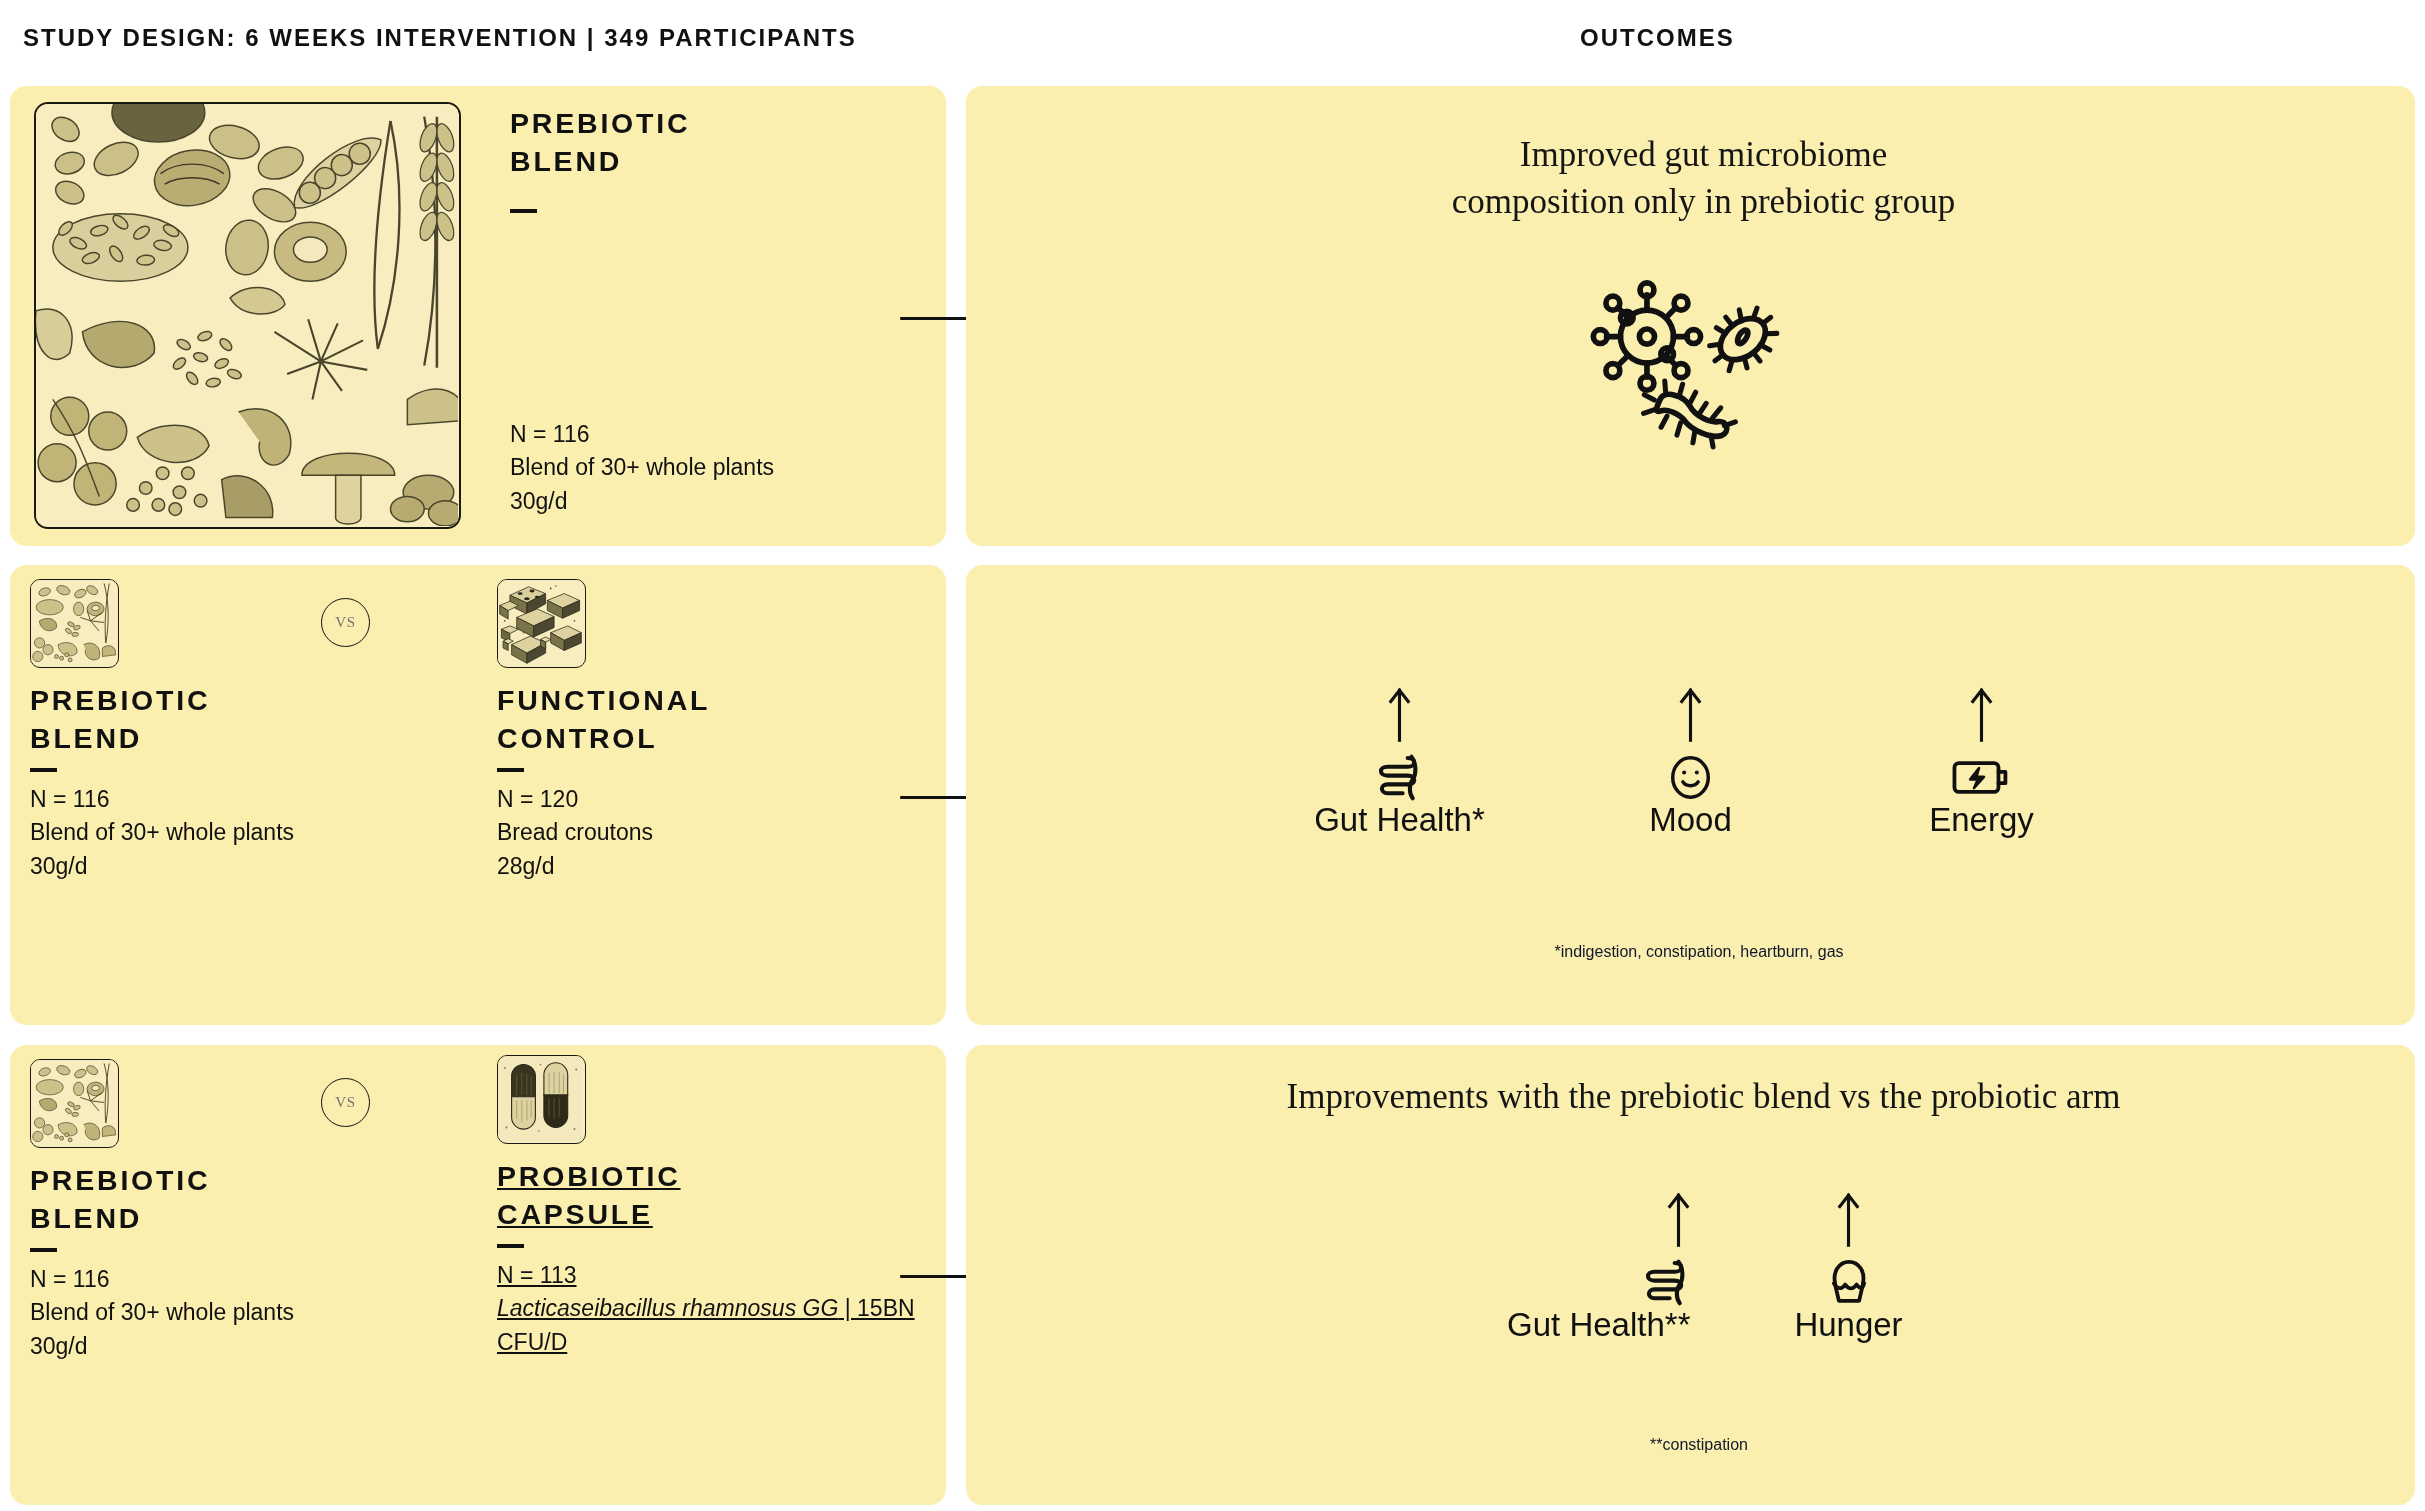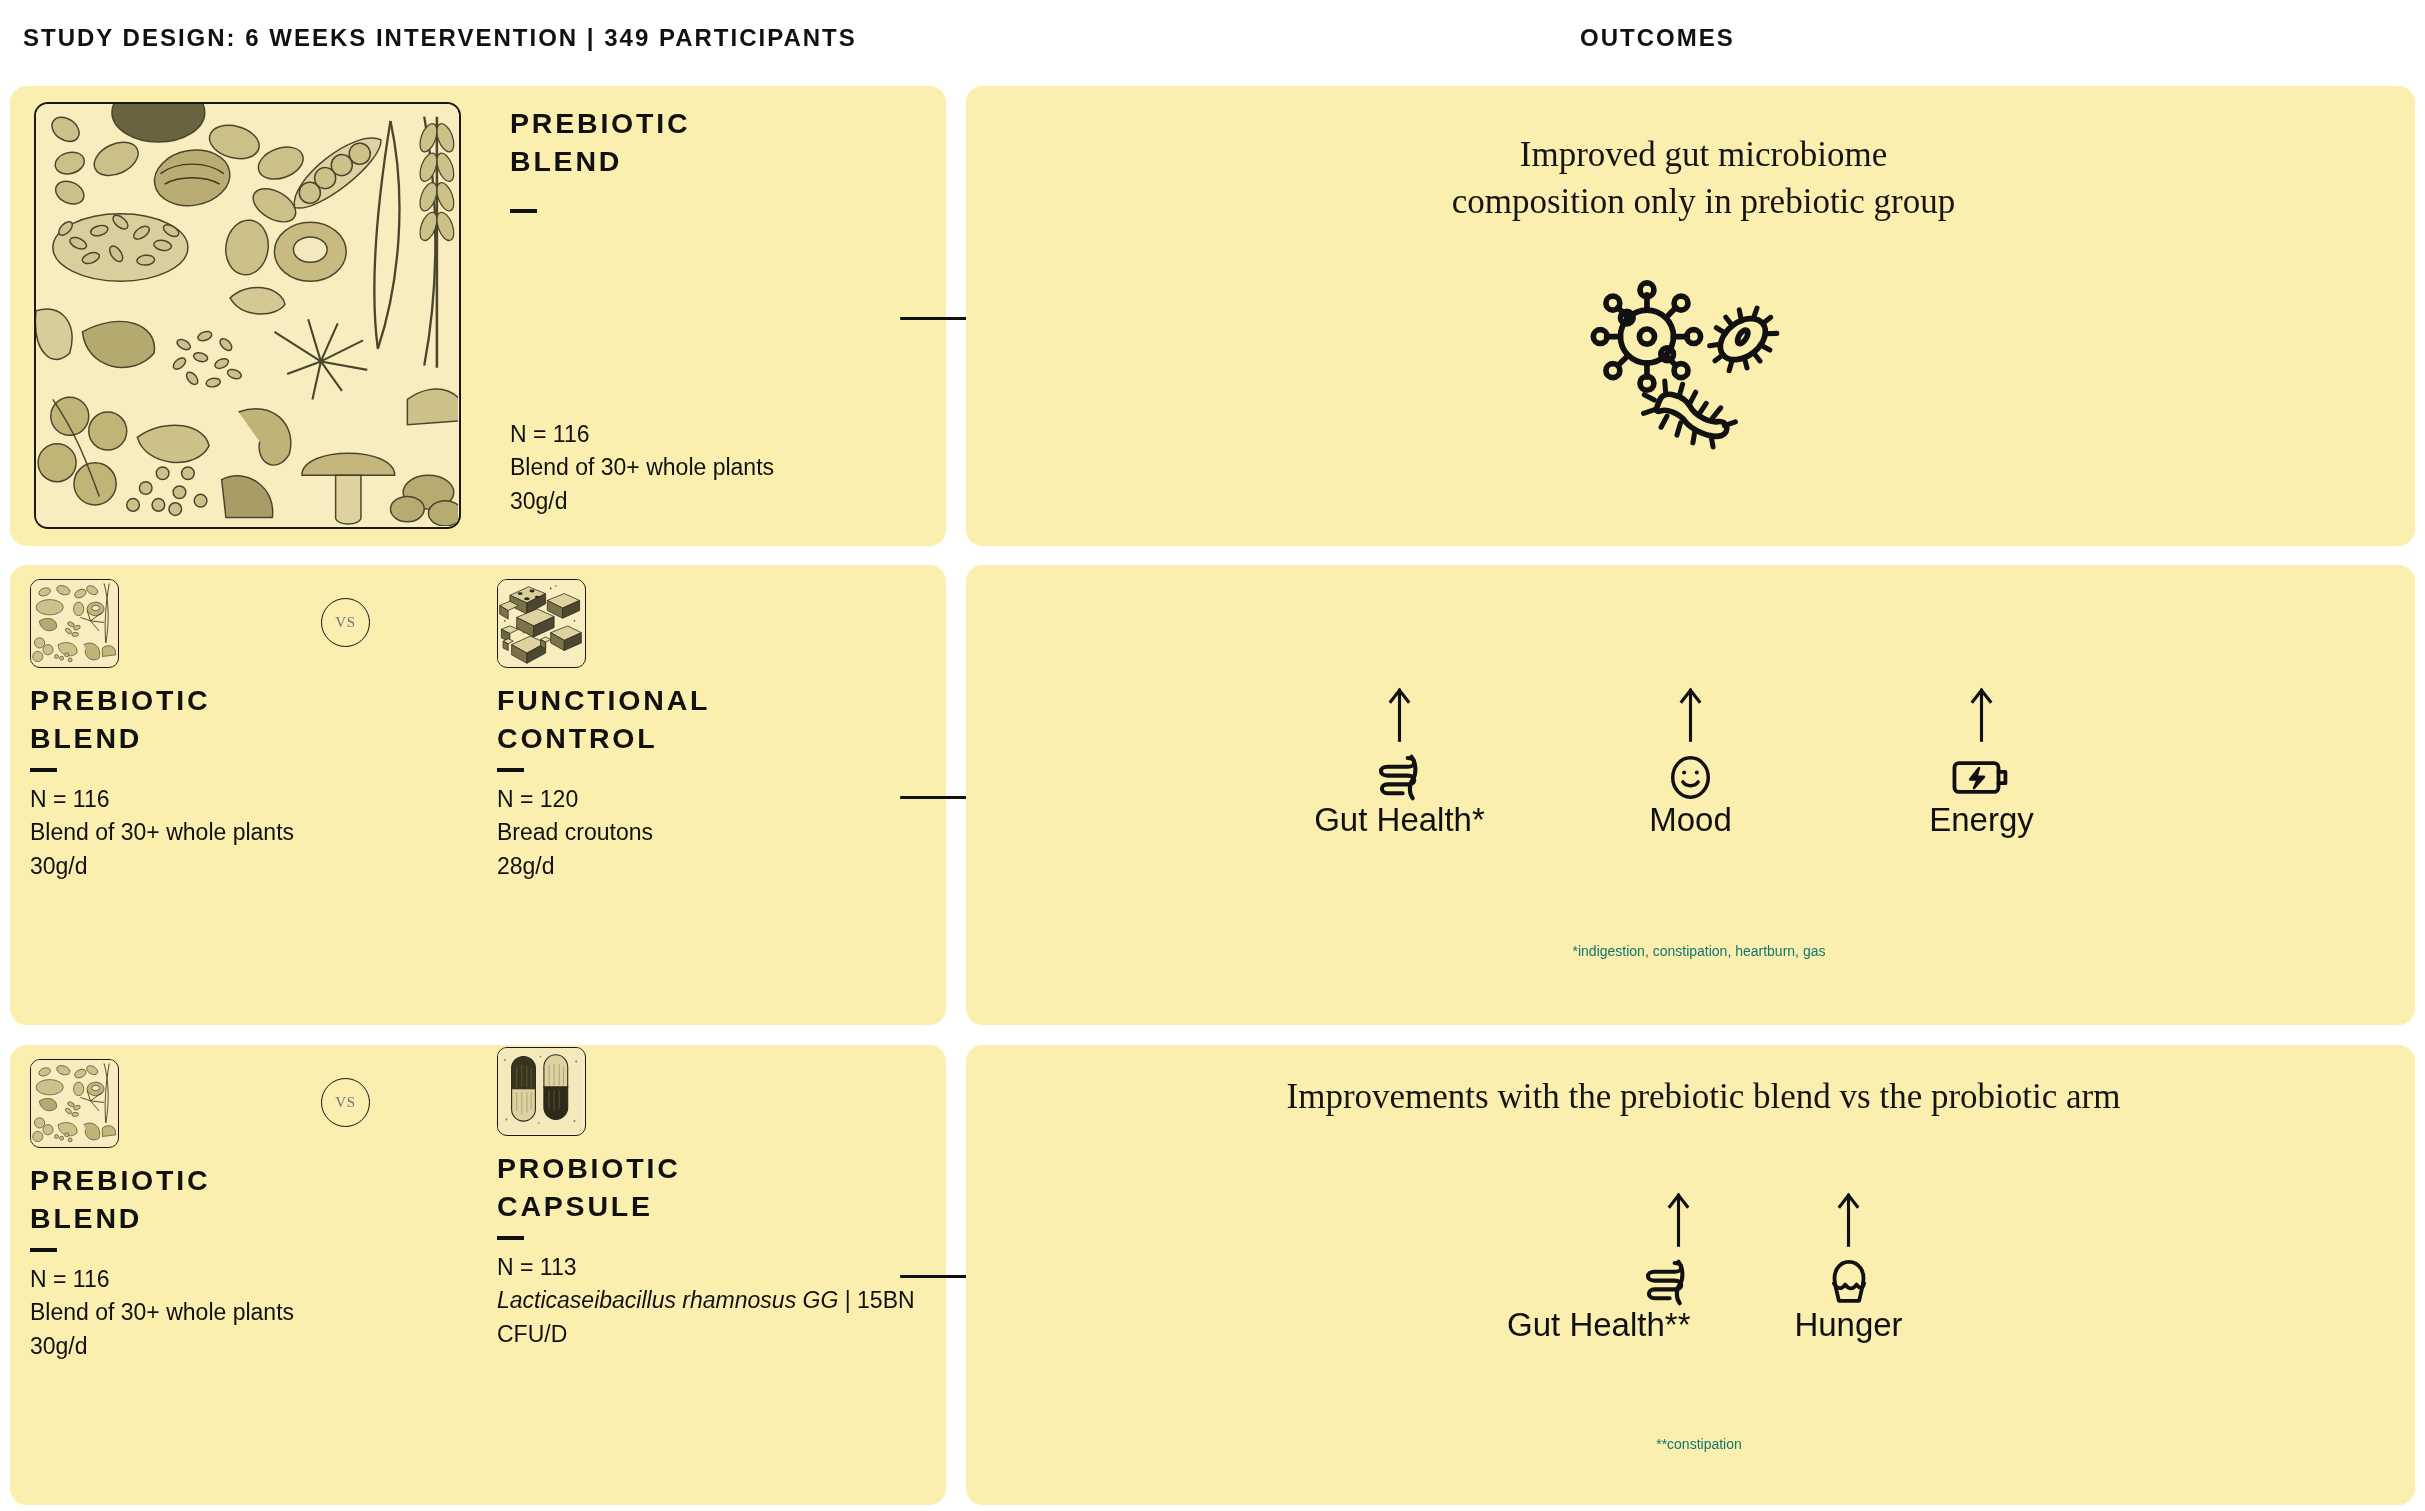--- a/index.html
+++ b/index.html
@@ -136,22 +136,22 @@
   .oc-icon  { height: 48px; display:flex; align-items:center; justify-content:center; }
   .oc-label {
     font-size: 33px;
     color: #111;
     white-space: nowrap;
   }
   .footnote {
     position: absolute;
     left: 17px; right: 0;
     text-align: center;
-    font-size: 14px;
-    color: #0f766e;
+    font-size: 16px;
+    color: #0f172a;
   }
   .microbes { position: absolute; left: 0; right: 0; display: flex; justify-content: center; }
 </style>
 </head>
 <body>
 
 <div class="page">
 
   <div class="col-header" id="hdr-design">STUDY DESIGN: 6 WEEKS INTERVENTION | 349 PARTICIPANTS</div>
   <div class="col-header" id="hdr-outcomes">OUTCOMES</div>
@@ -625,21 +625,21 @@
       <div class="rule"></div>
       <div class="arm-meta">
         <div>N = 116</div>
         <div>Blend of 30+ whole plants</div>
         <div>30g/d</div>
       </div>
     </div>
 
     <div class="vs-badge" style="left:311px; top:33px;">VS</div>
 
-    <div class="arm-col" style="left:487px; top:2px;">
+    <div class="arm-col" style="left:487px; top:10px;text-decoration:underline;">
       <div class="thumb-sm" style="position:relative; left:0; top:0;">
         <svg width="85" height="85" viewBox="0 0 100 100">
           <rect width="100" height="100" fill="#f3e9bd"></rect>
           <g stroke="#2b2819" stroke-width="1.3">
             <g>
               <path d="M16,24 A14,14 0 0 1 44,24 L44,48 L16,48 Z" fill="#38341f"></path>
               <path d="M16,48 L44,48 L44,72 A14,14 0 0 1 16,72 Z" fill="#ddd3a0"></path>
               <path d="M22,22 L22,46 M28,20 L28,46 M34,21 L34,46 M39,24 L39,46" stroke="#6c6542" stroke-width="0.8"></path>
               <path d="M22,52 L22,74 M28,52 L28,78 M34,52 L34,76 M39,52 L39,72" stroke="#8c8457" stroke-width="0.7"></path>
             </g>

